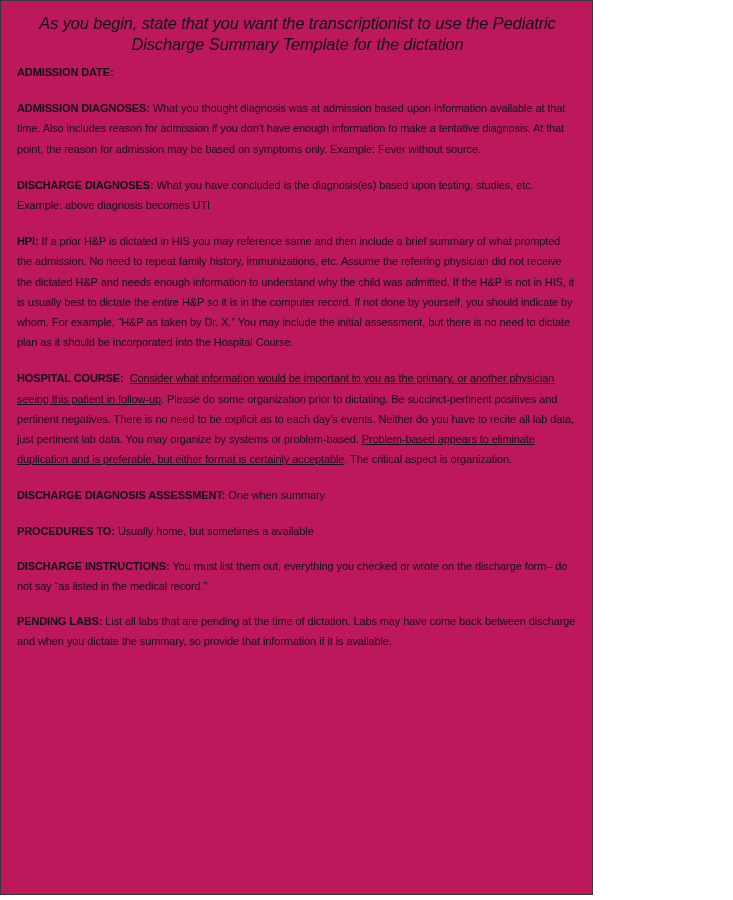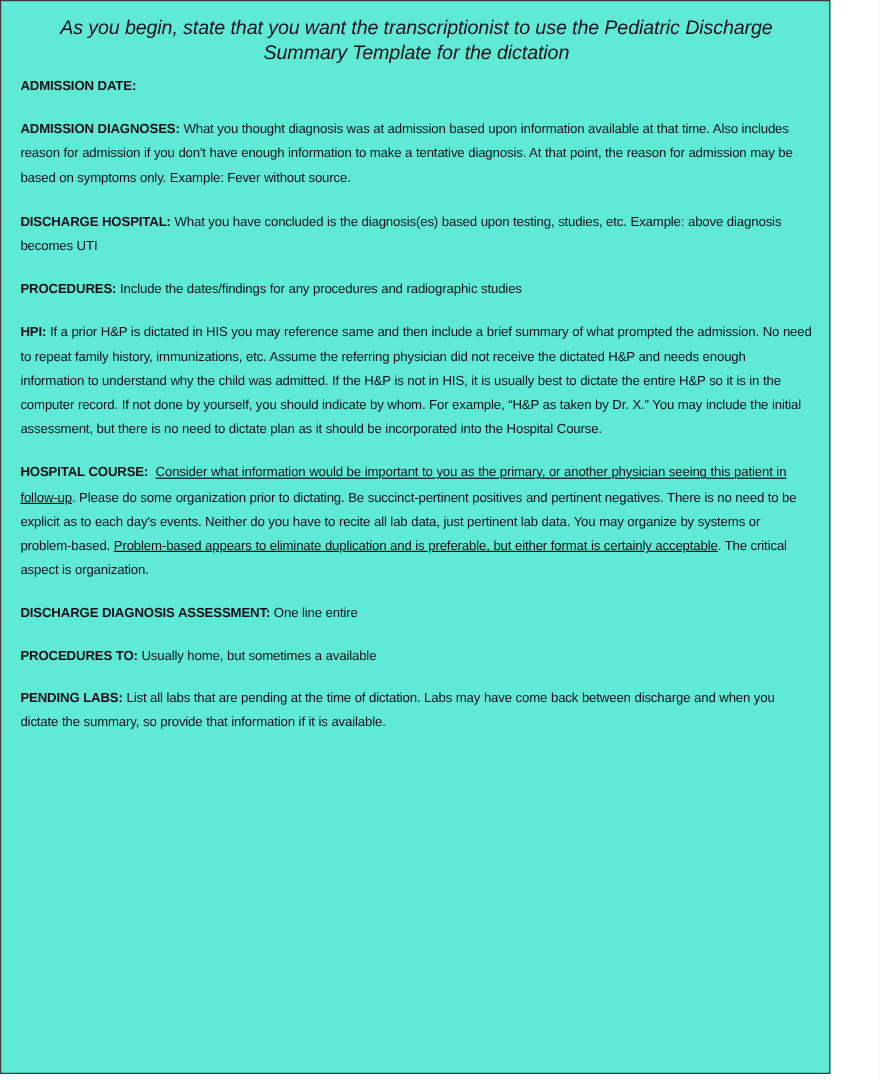--- a/index.html
+++ b/index.html
@@ -10,25 +10,25 @@
   }
   body {
     width: 733px;
     height: 900px;
     font-family: "Liberation Sans", sans-serif;
     color: #0d0d1a;
   }
   #page {
     position: relative;
     box-sizing: border-box;
-    width: 692px;
+    width: 593px;
     height: 895px;
     margin: 0;
     border: 1px solid #3a3a3a;
-    background: #5eead4;
+    background: #be185d;
     padding: 8px 14px 6px 16px;
     overflow: hidden;
   }
   .doc-title {
     font-style: italic;
     font-weight: normal;
     font-size: 16.4px;
     line-height: 21px;
     text-align: center;
     margin: 4px 18px 7px 18px;
@@ -62,44 +62,44 @@
   <p class="block">
     <span class="lbl">ADMISSION DATE:</span><span></span>
   </p>
 
 
   <p class="block">
     <span class="lbl">ADMISSION DIAGNOSES:</span><span> What you thought diagnosis was at admission based upon information available at that time.  Also includes reason for admission if you don't have enough information to make a tentative diagnosis.   At that point, the reason for admission may be based on symptoms only.  Example:  Fever without source.</span>
   </p>
 
   <p class="block">
-    <span class="lbl">DISCHARGE HOSPITAL:</span><span> What you have concluded is the diagnosis(es) based upon testing, studies, etc.  Example:  above diagnosis becomes UTI</span>
+    <span class="lbl">DISCHARGE DIAGNOSES:</span><span> What you have concluded is the diagnosis(es) based upon testing, studies, etc.  Example:  above diagnosis becomes UTI</span>
   </p>
 
 
-  <p class="block">
-    <span class="lbl">PROCEDURES:</span><span>  Include the dates/findings for any procedures and radiographic studies</span>
-  </p>
 
   <p class="block">
     <span class="lbl">HPI:</span><span>  If a prior H&amp;P is dictated in HIS you may reference same and then include a brief summary of what prompted the admission.  No need to repeat family history, immunizations, etc.  Assume the referring physician did not receive the dictated H&amp;P and needs enough information to understand why the child was admitted. If the H&amp;P is not in HIS, it is usually best to dictate the entire H&amp;P so it is in the computer record.  If not done by yourself, you should indicate by whom. For example, “H&amp;P as taken by Dr. X.”  You may include the initial assessment, but there is no need to dictate plan as it should be incorporated into the Hospital Course.</span>
   </p>
 
   <p class="block">
     <span class="lbl">HOSPITAL COURSE:</span><span>&nbsp;&nbsp;</span><span class="u">Consider what information would be important to you as the primary, or another physician seeing this patient in follow-up</span><span>.  Please do some organization prior to dictating. Be succinct-pertinent positives and pertinent negatives.  There is no need to be explicit as to each day's events.  Neither do you have to recite all lab data, just pertinent lab data. You may organize by systems or problem-based.  </span><span class="u">Problem-based appears to eliminate duplication and is preferable, but either format is certainly acceptable</span><span>.  The critical aspect is organization.</span>
   </p>
 
   <p class="block tight">
-    <span class="lbl">DISCHARGE DIAGNOSIS ASSESSMENT:</span><span>  One line entire</span>
+    <span class="lbl">DISCHARGE DIAGNOSIS ASSESSMENT:</span><span>  One when summary</span>
   </p>
 
   <p class="block tight">
     <span class="lbl">PROCEDURES TO:</span><span>  Usually home, but sometimes a available</span>
   </p>
 
 
 
+  <p class="block tight">
+    <span class="lbl">DISCHARGE INSTRUCTIONS:</span><span>  You must list them out, everything you checked or wrote on the discharge form– do not say “as listed in the medical record.”</span>
+  </p>
 
   <p class="block tight">
     <span class="lbl">PENDING LABS:</span><span>  List all labs that are pending at the time of dictation.  Labs may have come back between discharge and when you dictate the summary, so provide that information if it is available.</span>
   </p>
 
 </div>
 
 </body></html>

